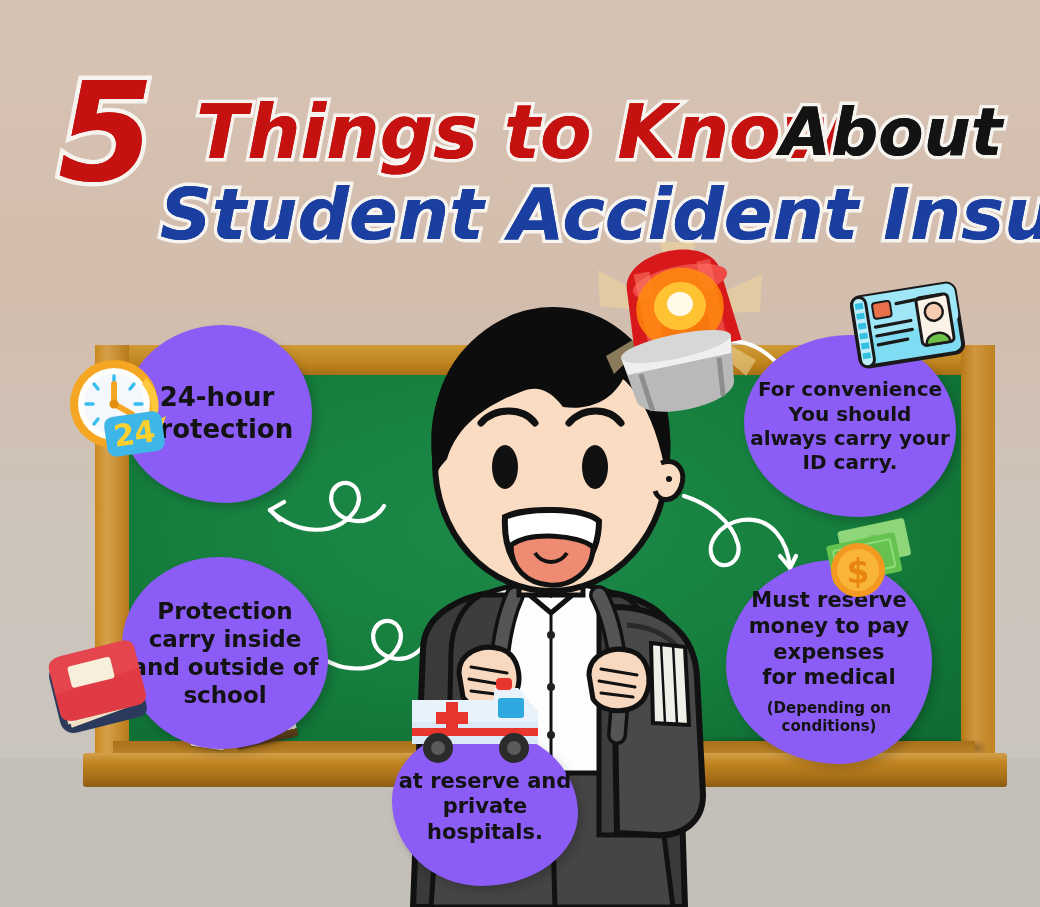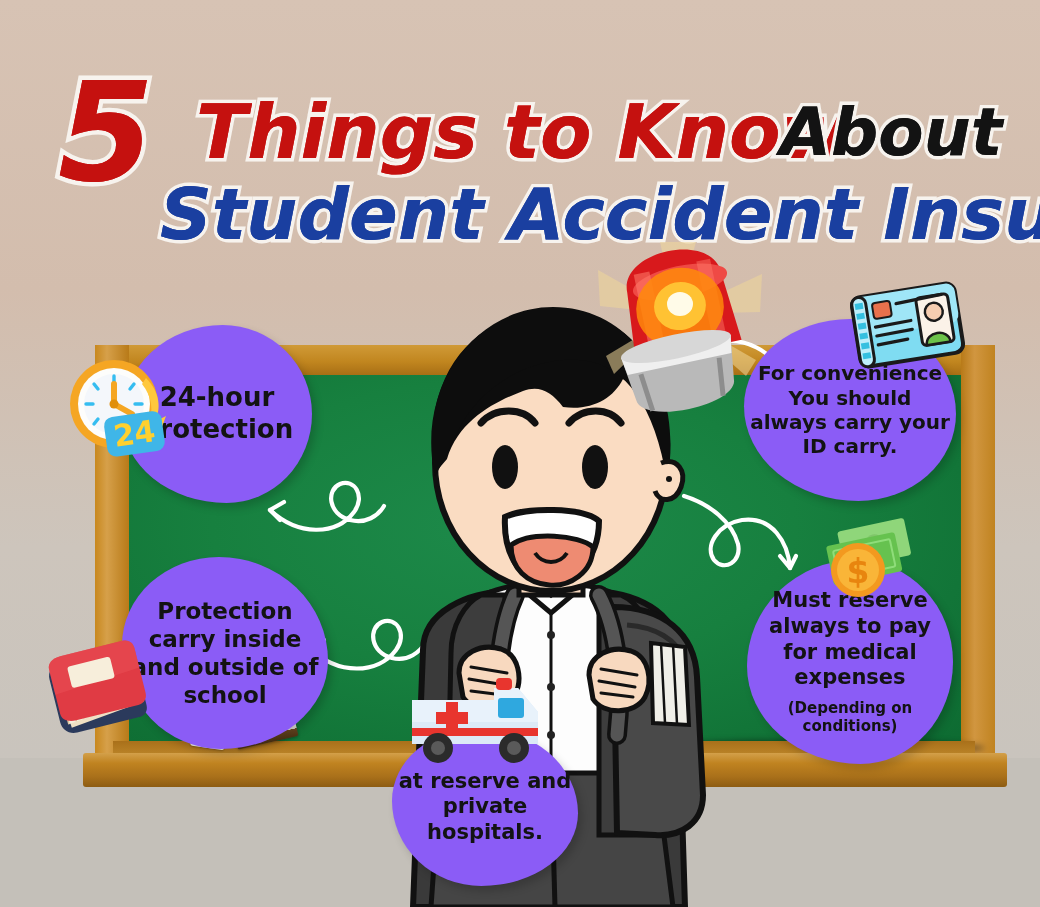--- a/index.html
+++ b/index.html
@@ -289,21 +289,21 @@
       <path d="M14 30 C14 22 20 16 28 16 L92 16 C98 16 102 20 102 26 L102 78 C102 84 98 88 92 88 L28 88 C20 88 14 82 14 74 Z" fill="#2b3a5c"></path>
       <path d="M20 26 L96 20 L100 74 L24 82 Z" fill="#efe0c4"></path>
       <path d="M20 30 L96 24 L98 70 L22 78 Z" fill="#f6eedc"></path>
       <path d="M22 30 L22 78 M30 29 L30 77 M38 28 L38 76" stroke="#ddc9a4" stroke-width="1.6"></path>
       <path d="M16 20 C16 14 22 10 30 10 L94 10 C100 10 104 14 104 20 L104 66 C104 72 100 76 94 76 L30 76 C22 76 16 72 16 66 Z" fill="#e03b44"></path>
       <path d="M16 20 C16 14 22 10 30 10 L94 10 C100 10 104 14 104 20 L104 40 L16 46 Z" fill="#ea4f56" opacity=".55"></path>
       <rect x="34" y="22" width="44" height="22" rx="3" fill="#f7eedb"></rect>
     </g>
   </svg>
 
-  <div class="bubble b-c" style="left:744px;top:319px;width:212px;height:182px;font-size:20px;">
+  <div class="bubble b-c" style="left:744px;top:335px;width:212px;height:182px;font-size:20px;">
     <div>
       <div>For convenience</div>
       <div>You should</div>
       <div>always carry your</div>
       <div>ID carry.</div>
     </div>
   </div>
   <svg class="icon" style="left:846px;top:278px;" width="124" height="102" viewBox="0 0 124 102">
     <g transform="rotate(-9 62 50)">
       <rect x="10" y="12" width="104" height="70" rx="9" fill="#7fdcf2" stroke="#1a1a1a" stroke-width="4"></rect>
@@ -323,26 +323,26 @@
       <rect x="30" y="20" width="18" height="16" rx="3" fill="#e8714c" stroke="#1a1a1a" stroke-width="2"></rect>
       <g stroke="#1a1a1a" stroke-width="3.2" stroke-linecap="round">
         <path d="M54 24 L100 22"></path>
           <path d="M30 44 L66 43"></path>
           <path d="M30 53 L66 52"></path>
           <path d="M30 62 L60 61"></path>
       </g>
     </g>
   </svg>
 
-  <div class="bubble b-a" style="left:747px;top:560px;width:206px;height:204px;font-size:21px;">
+  <div class="bubble b-a" style="left:726px;top:560px;width:206px;height:204px;font-size:21px;">
     <div>
       <div>Must reserve</div>
-      <div>always to pay</div>
+      <div>money to pay</div>
+      <div>expenses</div>
       <div>for medical</div>
-      <div>expenses</div>
       <div class="sub">(Depending on conditions)</div>
     </div>
   </div>
   <svg class="icon" style="left:812px;top:518px;" width="112" height="92" viewBox="0 0 112 92">
     <g transform="rotate(-12 56 44)">
       <rect x="32" y="8" width="68" height="38" rx="3" fill="#8fd67a"></rect>
       <circle cx="66" cy="27" r="9" fill="#7cc267" opacity=".8"></circle>
       <rect x="18" y="20" width="70" height="40" rx="3" fill="#66c24f"></rect>
       <rect x="24" y="26" width="58" height="28" rx="2" fill="none" stroke="#8fdd7a" stroke-width="2"></rect>
       <circle cx="53" cy="40" r="10" fill="#57b244"></circle>

